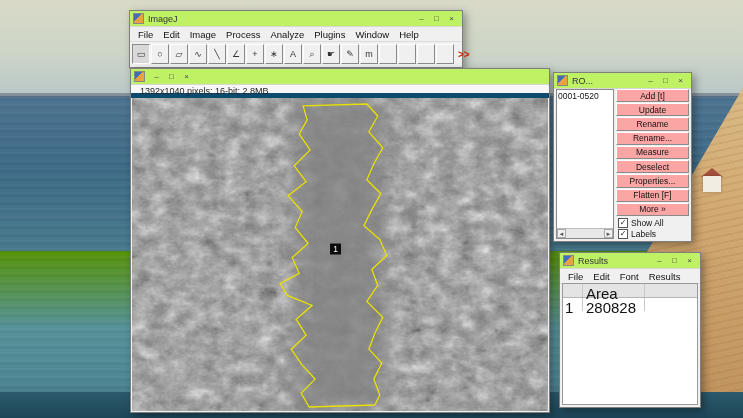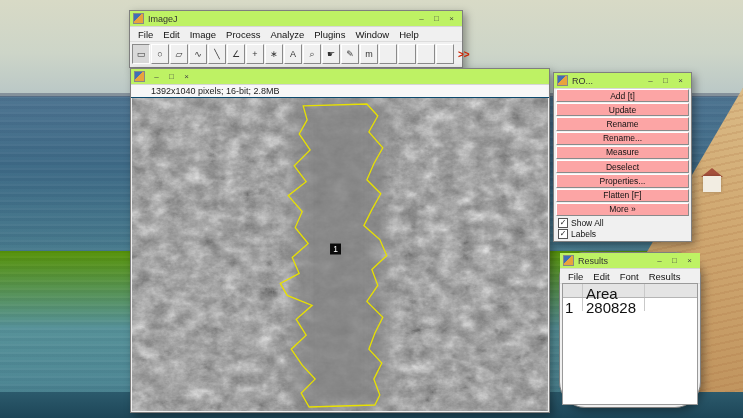--- a/index.html
+++ b/index.html
@@ -52,21 +52,21 @@
   .tool{width:16px;height:18px;margin-right:1px;flex:none;background:#f0f0f0;
     border:1px solid;border-color:#ffffff #8a8a8a #8a8a8a #ffffff;
     display:flex;align-items:center;justify-content:center;
     font-size:9px;color:#333;line-height:1;overflow:hidden;}
   .tool.selected{border-color:#8a8a8a #ffffff #ffffff #8a8a8a;background:#d9d9d9;}
   .tool-more{margin-left:auto;font-size:10px;font-weight:bold;color:#cc2200;padding:0 3px;}
 
   
   #image-window{left:130px;top:68px;width:420px;height:345px;}
   .status-line{height:13px;background:#f7f7f7;font-size:9px;color:#222;
-    padding:1px 3px 0 20px;border-bottom:1px solid #0c4a6e;box-sizing:border-box;white-space:nowrap;}
+    padding:1px 3px 0 9px;border-bottom:5px solid #0c4a6e;box-sizing:border-box;white-space:nowrap;}
   .canvas-wrap{position:absolute;left:1px;right:1px;top:29px;bottom:1px;background:#6f6f6f;}
   .canvas-wrap svg{display:block;width:100%;height:100%;}
 
   
   #roi-manager{left:553px;top:72px;width:139px;height:170px;}
   .roi-body{position:absolute;left:2px;right:2px;top:16px;bottom:2px;display:flex;}
   .roi-list{width:56px;flex:none;background:#fff;border:1px solid #8a8a8a;
     display:flex;flex-direction:column;margin-right:2px;position:relative;}
   .roi-item{font-size:8.5px;color:#111;padding:1px 1px;white-space:nowrap;overflow:hidden;}
   .roi-hscroll{position:absolute;left:0;right:0;bottom:0;height:9px;background:#e8e8e8;
@@ -78,21 +78,21 @@
   .roi-btn{height:13px;margin-bottom:1px;background:#fca5a5;
     border:1px solid;border-color:#ffffff #8a8a8a #8a8a8a #ffffff;
     font-size:8.5px;color:#111;display:flex;align-items:center;justify-content:center;
     white-space:nowrap;overflow:hidden;}
   .roi-check-row{display:flex;align-items:center;height:11px;margin-top:1px;}
   .checkbox{width:8px;height:8px;background:#fff;border:1px solid #555;flex:none;
     font-size:8px;line-height:8px;text-align:center;color:#222;margin:0 3px 0 2px;}
   .check-label{font-size:8.5px;color:#111;white-space:nowrap;}
 
   
-  #results{left:559px;top:252px;width:142px;height:156px;border-radius:26px;}
+  #results{left:559px;top:252px;width:142px;height:156px;}
   .results-table{position:absolute;left:2px;right:2px;top:30px;bottom:2px;
     background:#fff;border:1px solid #9a9a9a;font-size:15px;color:#111;}
   .rt-header{display:flex;background:#e4e4e4;border-bottom:1px solid #b5b5b5;height:13px;}
   .rt-row{display:flex;height:13px;}
   .rt-cell-idx{width:20px;flex:none;border-right:1px solid #c9c9c9;padding:1px 2px;box-sizing:border-box;}
   .rt-cell-area{width:62px;flex:none;border-right:1px solid #c9c9c9;padding:1px 3px;box-sizing:border-box;}
   .rt-fill{flex:1;}
 </style>
 </head>
 <body>
@@ -200,20 +200,28 @@
   <div class="titlebar">
     <span class="win-icon"></span>
     <span class="win-title">RO...</span>
     <span class="win-btns">
       <span class="win-btn">–</span>
       <span class="win-btn">□</span>
       <span class="win-btn">×</span>
     </span>
   </div>
   <div class="roi-body">
+    <div class="roi-list">
+      <span class="roi-item">0001-0520</span>
+      <div class="roi-hscroll">
+        <span class="scroll-btn">◄</span>
+        <span class="scroll-track"></span>
+        <span class="scroll-btn">►</span>
+      </div>
+    </div>
     <div class="roi-buttons">
       <div class="roi-btn">Add [t]</div>
       <div class="roi-btn">Update</div>
       <div class="roi-btn">Rename</div>
       <div class="roi-btn">Rename...</div>
       <div class="roi-btn">Measure</div>
       <div class="roi-btn">Deselect</div>
       <div class="roi-btn">Properties...</div>
       <div class="roi-btn">Flatten [F]</div>
       <div class="roi-btn">More »</div>

